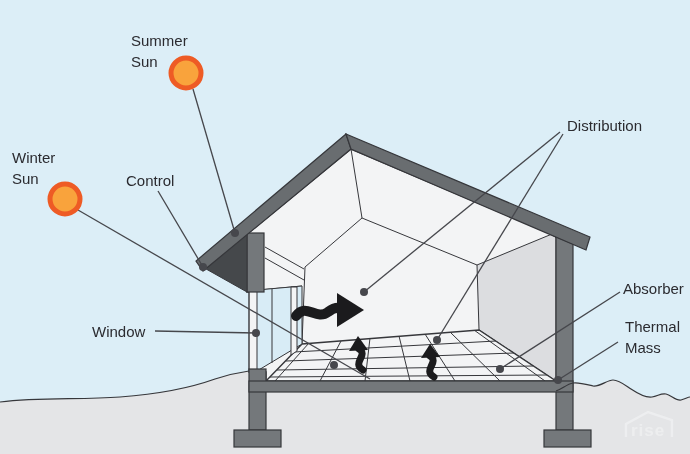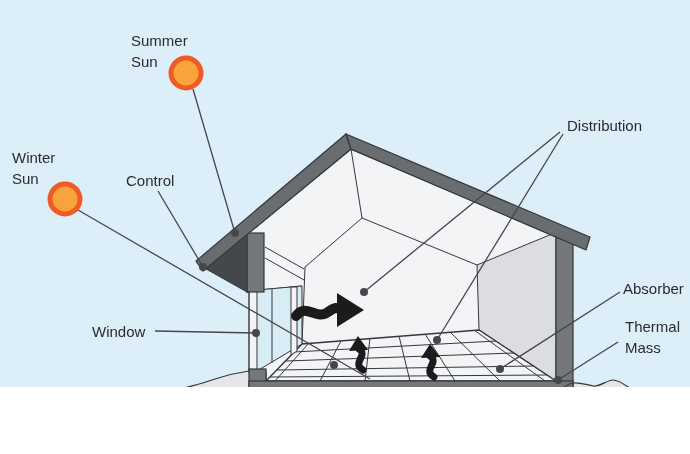--- a/index.html
+++ b/index.html
@@ -1,16 +1,16 @@
 <!DOCTYPE html>
 <html style="--sky: #dceef7; --ground: #e4e5e7; --roof: #696d70; --structure: #74787b; --soffit: #45484b; --interior: #f3f4f5; --wall_inner: #dcdde0; --glass: #d8ecf6; --line: #36373b; --pointer: #46474c; --sun_fill: #f9a33c; --sun_stroke: #ee5b25; --arrow: #1b1b1d; --text: #2b2b30; --watermark: #eff0f1;"><head>
 <meta charset="utf-8">
 <style>
   html,body{margin:0;padding:0;background:#fff;}
-  .stage{position:relative;width:690px;height:387px;overflow:hidden;}
+  .stage{position:relative;width:690px;height:454px;overflow:hidden;}
   svg{display:block;}
   svg text{font-family:"Liberation Sans",sans-serif;font-size:15px;fill:var(--text);}
   .sky{fill:var(--sky);}
   .ground{fill:var(--ground);}
   .gline{fill:none;stroke:var(--line);stroke-width:1.2;}
   .roof{fill:var(--roof);stroke:var(--line);stroke-width:1.2;}
   .structure{fill:var(--structure);stroke:var(--line);stroke-width:1.2;}
   .soffit{fill:var(--soffit);stroke:var(--line);stroke-width:1;}
   .interior{fill:var(--interior);stroke:var(--line);stroke-width:1.4;}
   .innerwall{fill:var(--wall_inner);stroke:var(--line);stroke-width:1;}

